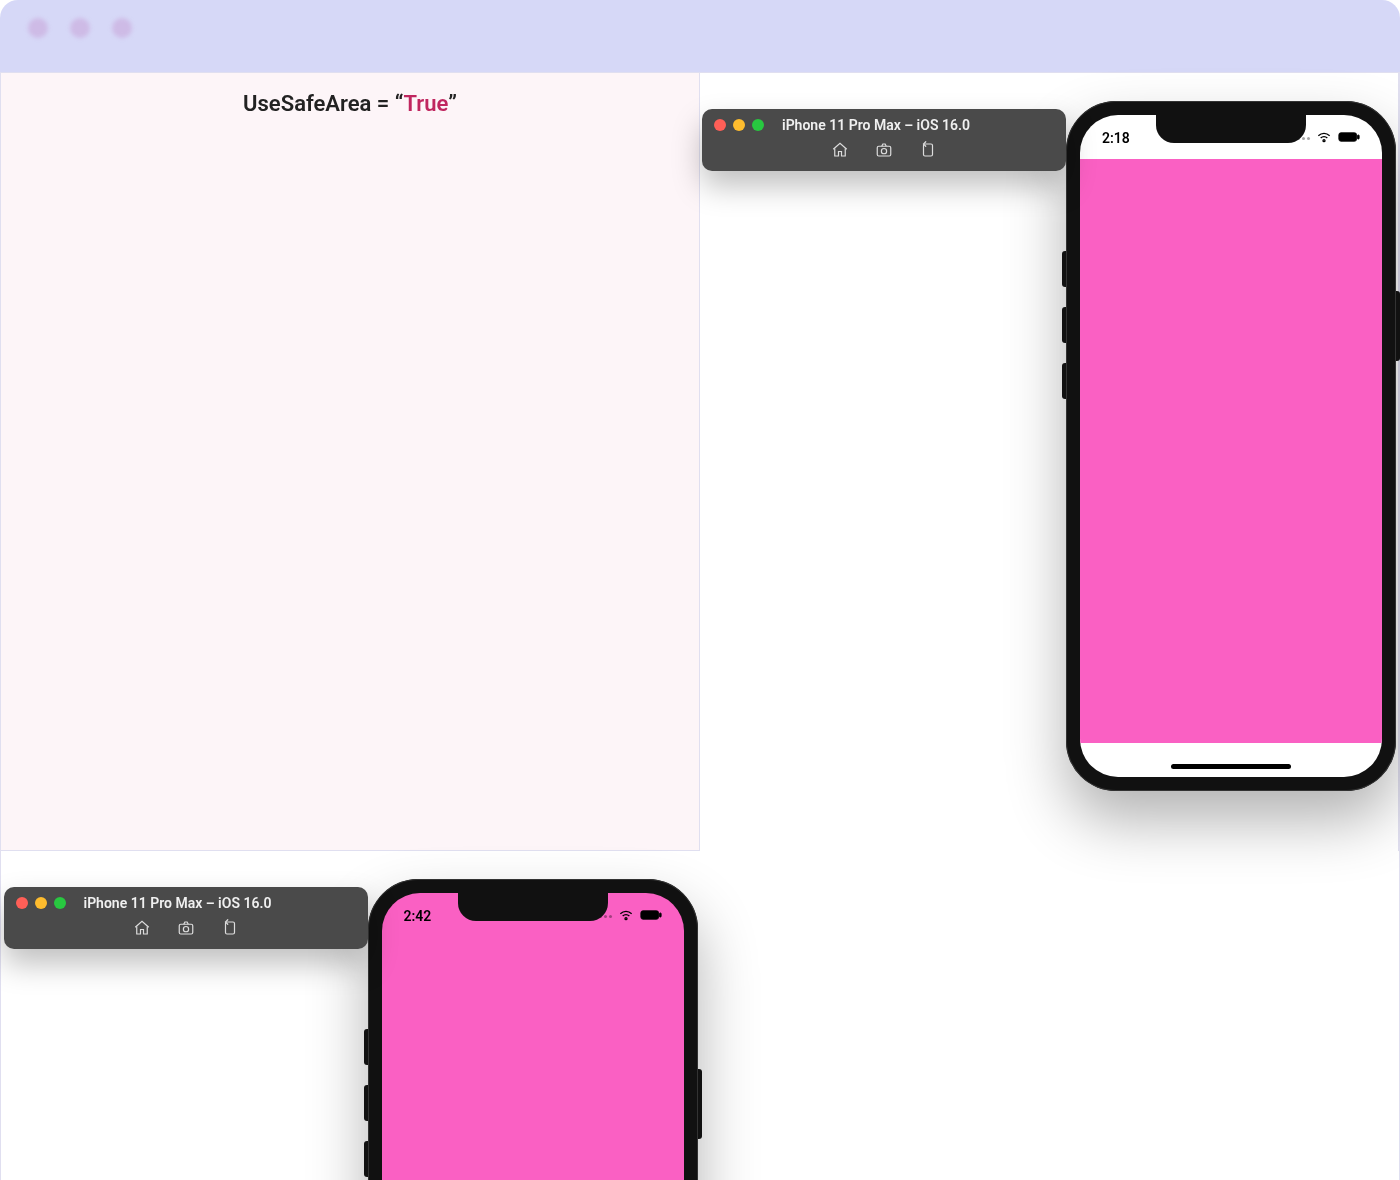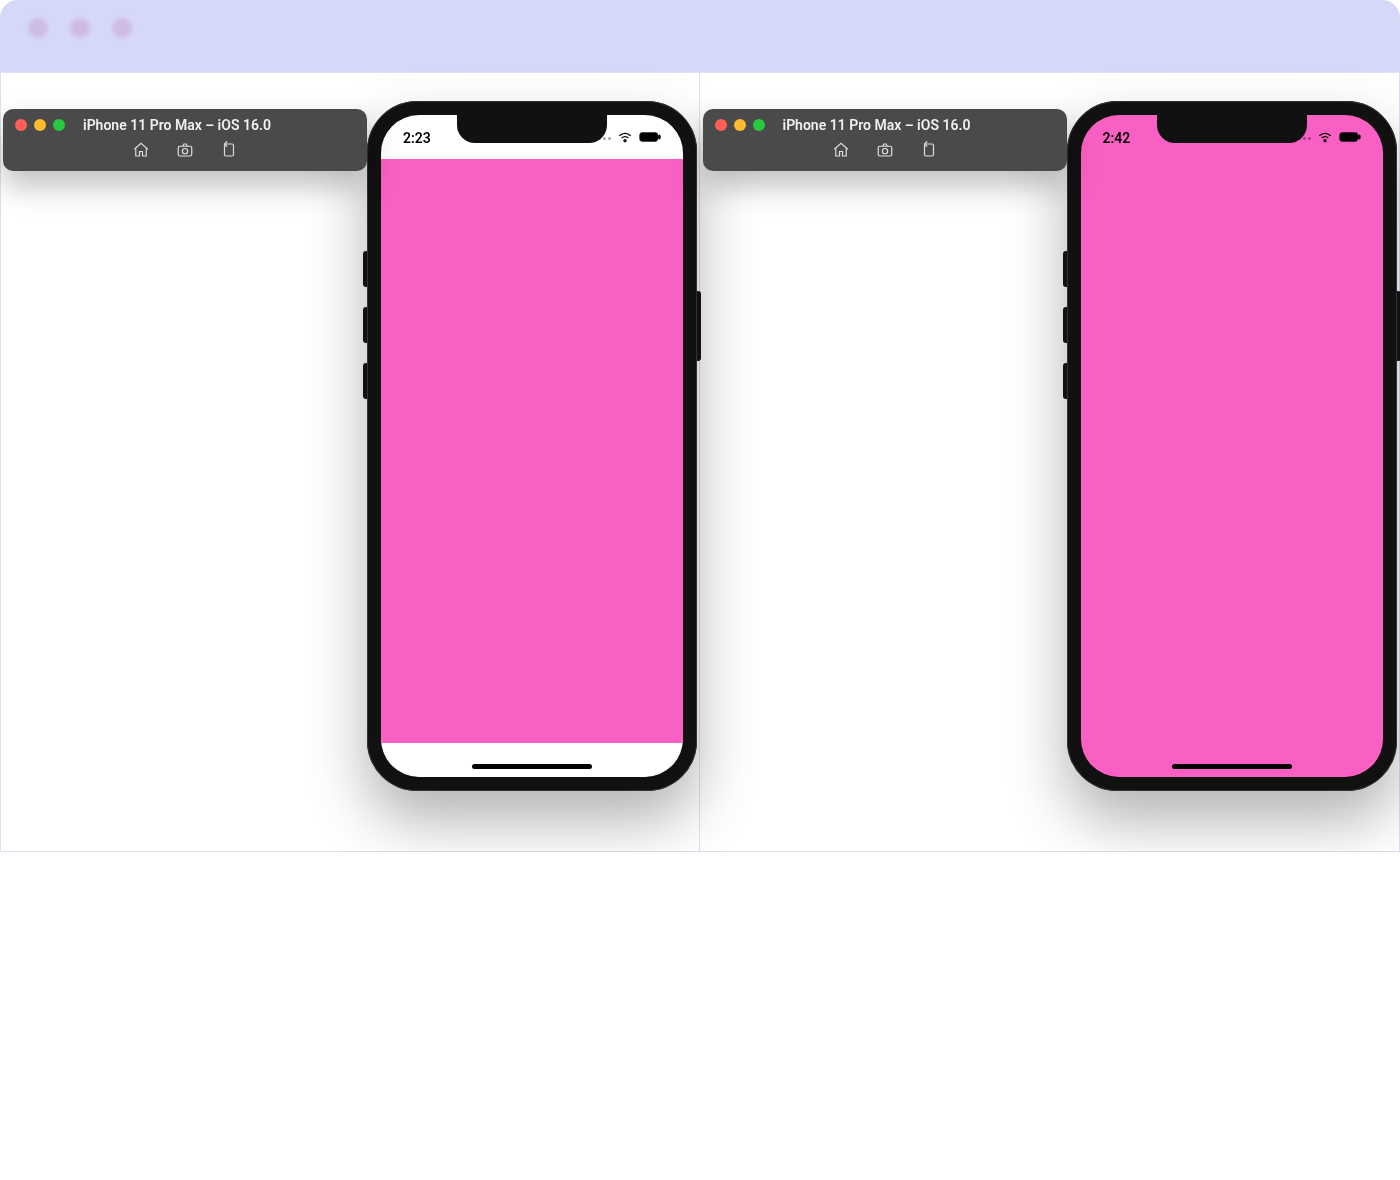--- a/index.html
+++ b/index.html
@@ -133,20 +133,23 @@
 <div class="window">
   <div class="traffic-dots">
     <div class="tdot"></div>
     <div class="tdot"></div>
     <div class="tdot"></div>
   </div>
 </div>
 
 <div class="grid">
 
+  <div class="col-header">
+    <span>UseSafeArea</span><span> = </span><span>“</span><span class="accent">True</span><span>”</span>
+  </div>
 
   <div class="cell">
     <div class="sim-wrap">
       <div class="sim-bar">
         <div class="sim-top">
           <div class="sdots">
             <div class="sdot sd-r"></div>
             <div class="sdot sd-y"></div>
             <div class="sdot sd-g"></div>
           </div>
@@ -166,21 +169,21 @@
                 <rect x="6" y="4" width="12" height="16" rx="2"></rect>
                 <path d="M9 1l-3 3 3 3" stroke-linecap="round"></path>
               </svg></span>
         </div>
       </div>
 
       <div class="phone">
         <div class="screen">
           <div class="notch"></div>
           <div class="statusbar status-black">
-            <div class="time">2:23</div>
+            <div class="time">2:18</div>
             <div class="right">
               <span class="sig-dots">
                   <span></span>
                   <span></span>
                   <span></span>
                   <span></span>
                 </span>
               <span class="wifi-icon"><svg viewBox="0 0 24 16">
                     <path d="M12 15c.8 0 1.5-.7 1.5-1.5S12.8 12 12 12s-1.5.7-1.5 1.5S11.2 15 12 15zM7 9.5C8.4 8.2 10.1 7.5 12 7.5s3.6.7 5 2M3.5 6C5.9 3.8 8.8 2.5 12 2.5s6.1 1.3 8.5 3.5" fill="none" stroke-width="2"></path>
                   </svg></span>

